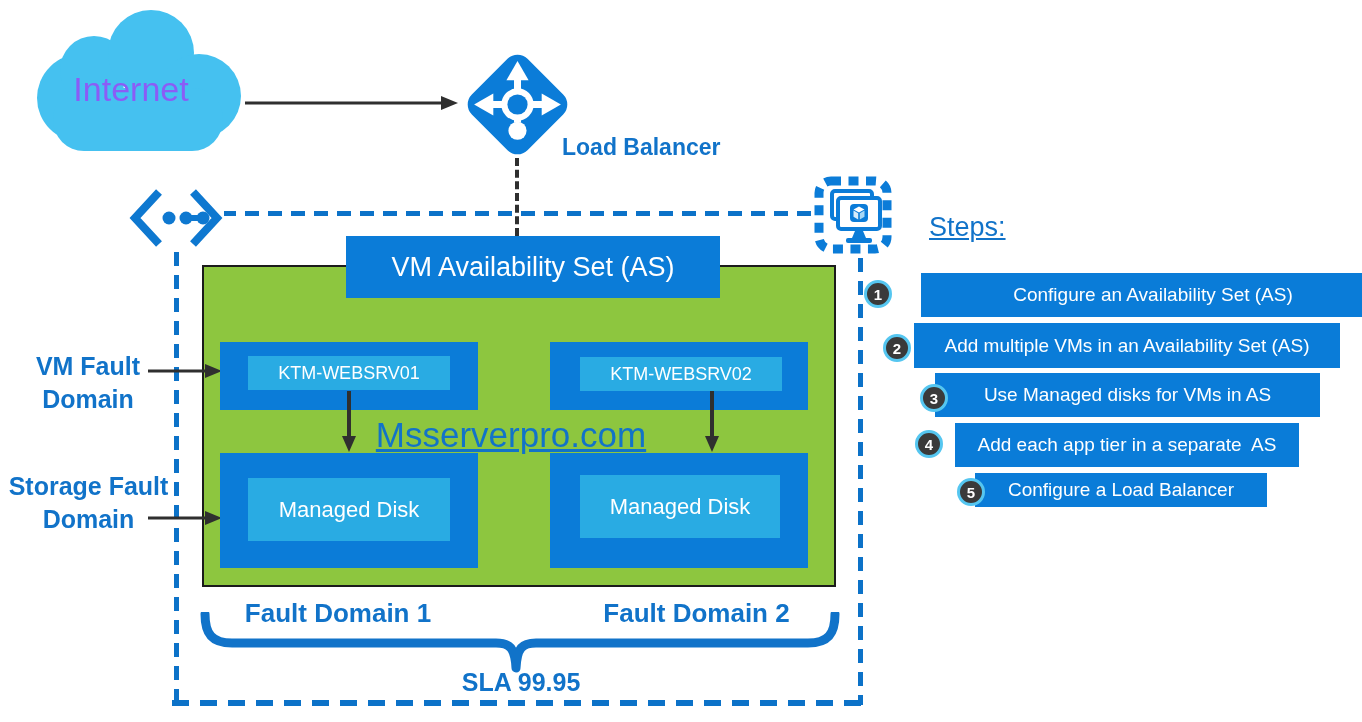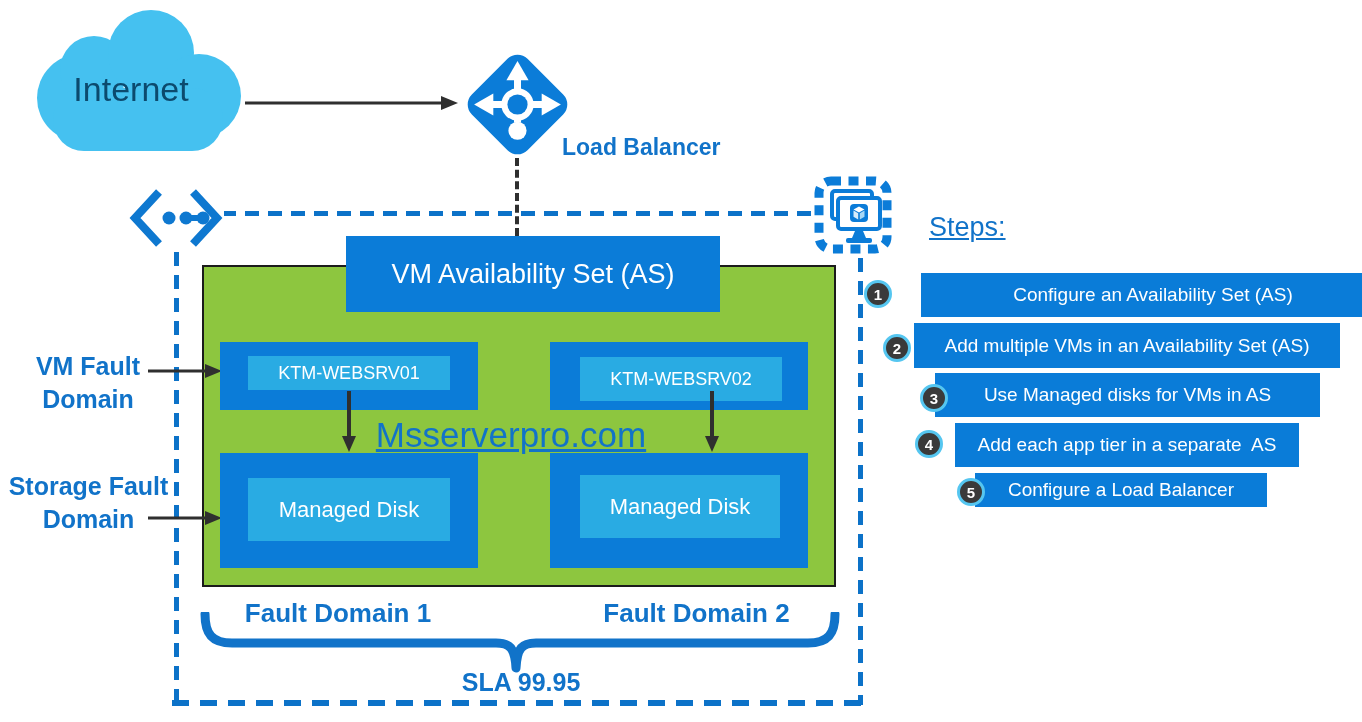--- a/index.html
+++ b/index.html
@@ -25,21 +25,21 @@
   }
   .inner-box.vm{font-size:18px;}
   .inner-box.disk{font-size:22px;}
   .watermark{color:#1273c8;font-size:35px;font-weight:400;text-align:center;z-index:4;}
   .blue-lbl{color:#1173c9;font-weight:600;text-align:center;}
   .side-lbl{font-size:25px;line-height:33px;}
   .fd-lbl{font-size:26px;}
   .sla-lbl{font-size:25px;}
   .lb-lbl{font-size:23px;}
   .steps-heading{font-size:27px;color:#1173c9;text-decoration:underline;font-weight:400;}
-  .internet-lbl{color:#0c4a6e;font-size:34px;font-weight:400;text-align:center;z-index:2;}
+  .internet-lbl{color:#8b5cf6;font-size:34px;font-weight:400;text-align:center;z-index:2;}
   
   .step-bar{
     background:#0a7cd8;color:#fff;font-size:19px;display:flex;align-items:center;
     justify-content:center;white-space:pre;z-index:2;
   }
   .step-circle{
     width:22px;height:22px;border-radius:50%;background:#3a3a3a;border:3px solid #55c6f0;
     color:#fff;font-size:15px;font-weight:700;display:flex;align-items:center;justify-content:center;
     z-index:3;
   }
@@ -120,31 +120,31 @@
       <polygon points="46,31.5 51.5,34.5 46,37.5 40.5,34.5" fill="#ffffff"></polygon>
       <polygon points="40.5,35.5 45.2,38.2 45.2,44.5 40.5,41.8" fill="#d6ecfa"></polygon>
       <polygon points="51.5,35.5 46.8,38.2 46.8,44.5 51.5,41.8" fill="#a8d8f5"></polygon>
       <path d="M42,56 L50,56 L53,63 L39,63 Z" fill="#0b7cd8"></path>
       <rect x="33" y="63" width="26" height="5" rx="2" fill="#0b7cd8"></rect>
     </svg>
   </div>
 
   <div class="abs green-box" style="left:202px;top:265px;width:630px;height:318px;z-index:1;"></div>
 
-  <div class="abs as-header" style="left:346px;top:236px;width:374px;height:76px;">VM Availability Set (AS)</div>
+  <div class="abs as-header" style="left:346px;top:236px;width:374px;height:62px;">VM Availability Set (AS)</div>
 
   <div class="abs watermark" style="left:340px;top:415px;width:342px;text-decoration:underline;">Msserverpro.com</div>
 
   <div class="abs blue-box" style="left:220px;top:342px;width:258px;height:68px;"></div>
   <div class="abs inner-box vm" style="left:248px;top:356px;width:202px;height:34px;">KTM-WEBSRV01</div>
   <div class="abs blue-box" style="left:220px;top:453px;width:258px;height:115px;"></div>
   <div class="abs inner-box disk" style="left:248px;top:478px;width:202px;height:63px;">Managed Disk</div>
 
   <div class="abs blue-box" style="left:550px;top:342px;width:258px;height:68px;"></div>
-  <div class="abs inner-box vm" style="left:580px;top:357px;width:202px;height:44px;">KTM-WEBSRV02</div>
+  <div class="abs inner-box vm" style="left:580px;top:357px;width:202px;height:34px;">KTM-WEBSRV02</div>
   <div class="abs blue-box" style="left:550px;top:453px;width:258px;height:115px;"></div>
   <div class="abs inner-box disk" style="left:580px;top:475px;width:200px;height:63px;">Managed Disk</div>
 
   <svg class="abs" style="left:340px;top:391px;z-index:4;" width="18" height="62">
     <line x1="9" y1="0" x2="9" y2="48" stroke="#2f2f2f" stroke-width="4"></line>
     <polygon points="9,61 2,45 16,45" fill="#2f2f2f"></polygon>
   </svg>
   <svg class="abs" style="left:703px;top:391px;z-index:4;" width="18" height="62">
     <line x1="9" y1="0" x2="9" y2="48" stroke="#2f2f2f" stroke-width="4"></line>
     <polygon points="9,61 2,45 16,45" fill="#2f2f2f"></polygon>

